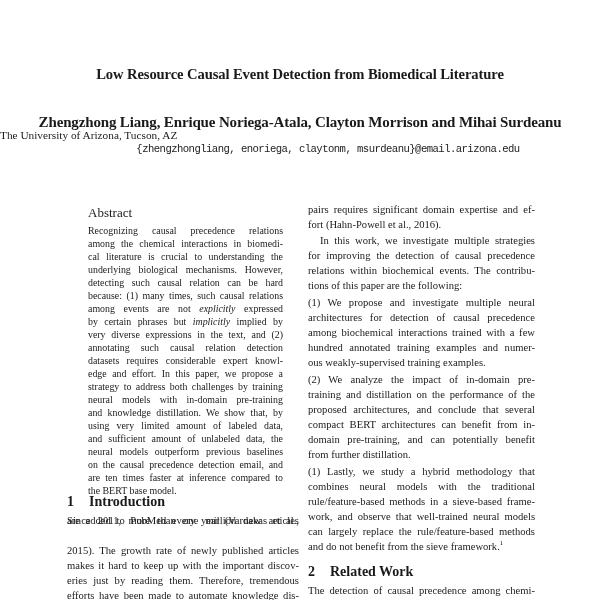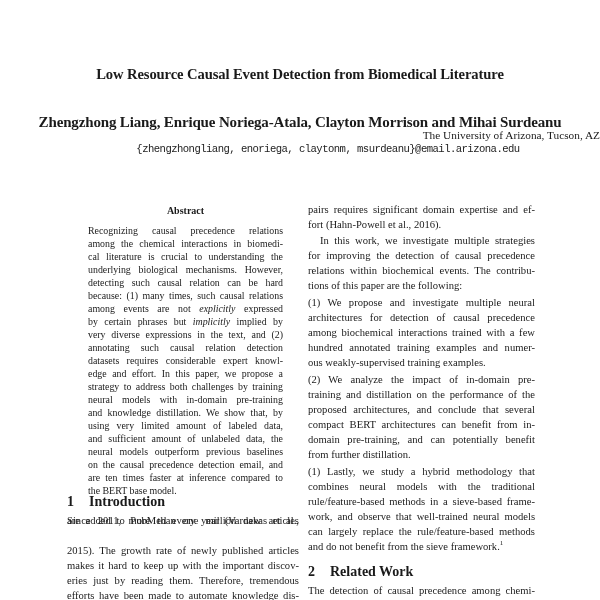--- a/index.html
+++ b/index.html
@@ -1,21 +1,21 @@
 <!DOCTYPE html>
 <html><head>
 <meta charset="utf-8">
 <style>
   html, body { margin:0; padding:0; background:#ffffff; }
   body { width:600px; height:600px; overflow:hidden; position:relative; font-family:"Liberation Serif","DejaVu Serif",serif; color:#1a1a1a; }
   .title { position:absolute; left:0; top:66px; width:600px; text-align:center; font-weight:bold; font-size:14.6px; letter-spacing:-0.1px; }
   .authors { position:absolute; left:0; top:114px; width:600px; text-align:center; font-weight:bold; font-size:15px; letter-spacing:-0.15px; }
-  .affil { position:absolute; left:0; top:129px; width:600px; text-align:right; font-size:11.3px; }
+  .affil { position:absolute; left:0; top:129px; width:600px; text-align:left; font-size:11.3px; }
   .emails { position:absolute; left:0; top:143px; width:600px; text-align:center; font-family:"Liberation Mono","DejaVu Sans Mono",monospace; font-size:10.6px; letter-spacing:-0.55px; color:#222;margin-left:28px; }
-  .abs-head { position:absolute; left:88px; width:195px; top:205px; text-align:center; font-weight:bold; font-size:10px; }
+  .abs-head { position:absolute; left:88px; width:195px; top:205px; font-weight:normal; font-size:13px; }
   .line { position:absolute; white-space:nowrap; font-size:10.4px; line-height:12px; }
   .abs .line { left:88px; width:195px; font-size:9.9px; text-align:justify; text-align-last:justify; }
   .abs .line.last { text-align-last:left; }
   .lc .line { left:67px; width:232px; text-align:justify; text-align-last:justify; font-size:10.6px; }
   .rc .line { left:308px; width:227px; text-align:justify; text-align-last:justify; font-size:10.6px; }
   .line.last { text-align-last:left !important; }
   .line.indent { text-indent:12px; }
   .sec { position:absolute; font-weight:bold; font-size:14px; white-space:nowrap; }
   .sec .num { display:inline-block; width:22px; }
   sup { font-size:7px; vertical-align:5px; line-height:0; }

